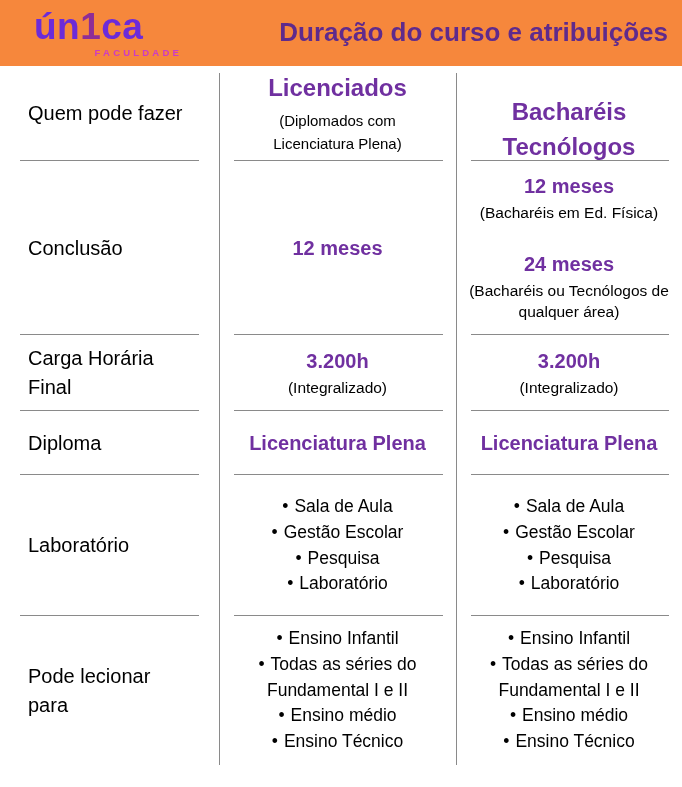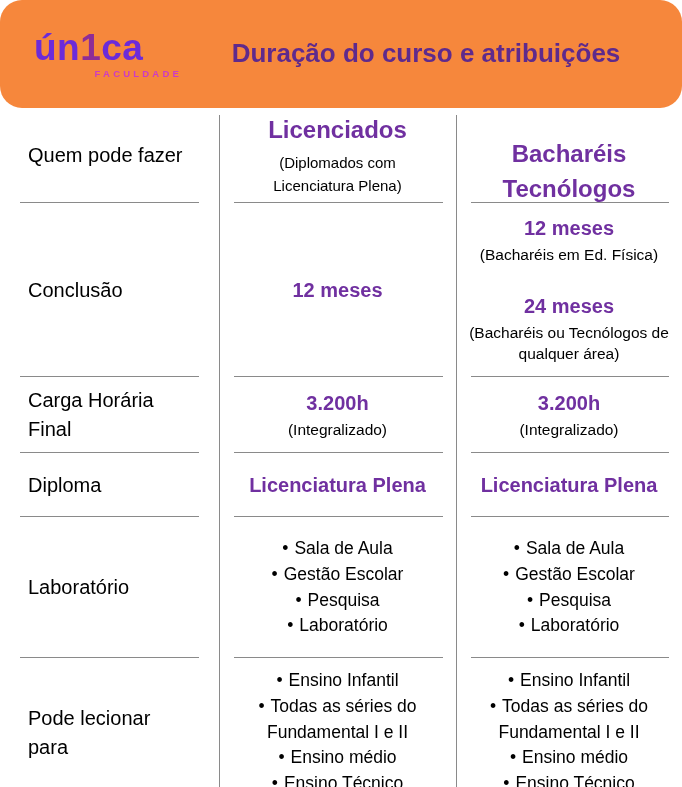--- a/index.html
+++ b/index.html
@@ -1,27 +1,27 @@
 <!DOCTYPE html>
 <html><head>
 <meta charset="utf-8">
 <style>
   html,body { margin:0; padding:0; background:#ffffff; }
   body { font-family:"Liberation Sans", sans-serif; -webkit-font-smoothing:antialiased; }
   .page { width:682px; height:787px; position:relative; background:#ffffff; overflow:hidden; }
 
   
-  .banner { height:108px; background:#F6873C; display:flex; align-items:center; box-sizing:border-box;border-radius:22px; }
+  .banner { height:66px; background:#F6873C; display:flex; align-items:center; box-sizing:border-box; }
   .logo { margin-left:34px; width:150px; flex:0 0 auto; }
   .logo-word { font-size:37px; font-weight:bold; line-height:1; letter-spacing:0.5px; }
   .lg-violet { color:#6C2BD9; }
   .lg-plum  { color:#8E2D97; }
   .logo-sub { color:#CC3BC4; font-size:9.5px; font-weight:bold; letter-spacing:3.2px; text-align:right; margin-top:2px; padding-right:2px; }
   .titles { flex:1; text-align:center; padding-right:14px; }
-  .page-title { margin:0; font-size:26px; font-weight:bold; color:#5F2A8C; line-height:1.15; }
+  .page-title { margin:0; font-size:26px; font-weight:bold; color:#5F2A8C; line-height:1.15;text-align:right; }
   .page-subtitle { margin:2px 0 0; font-size:19px; font-weight:normal; color:#7C4FA4; line-height:1.15; }
 
   
   .table { position:relative; height:699px; display:grid;
            grid-template-columns:219px 237px 226px;
            grid-template-rows:95px 174px 76px 64px 141px 149px; }
   .vline { position:absolute; top:7px; bottom:0; width:1px; background:#8a8a8a; }
   .vline.v1 { left:219px; } .vline.v2 { left:456px; }
 
   .cell { position:relative; display:flex; flex-direction:column; align-items:center;

